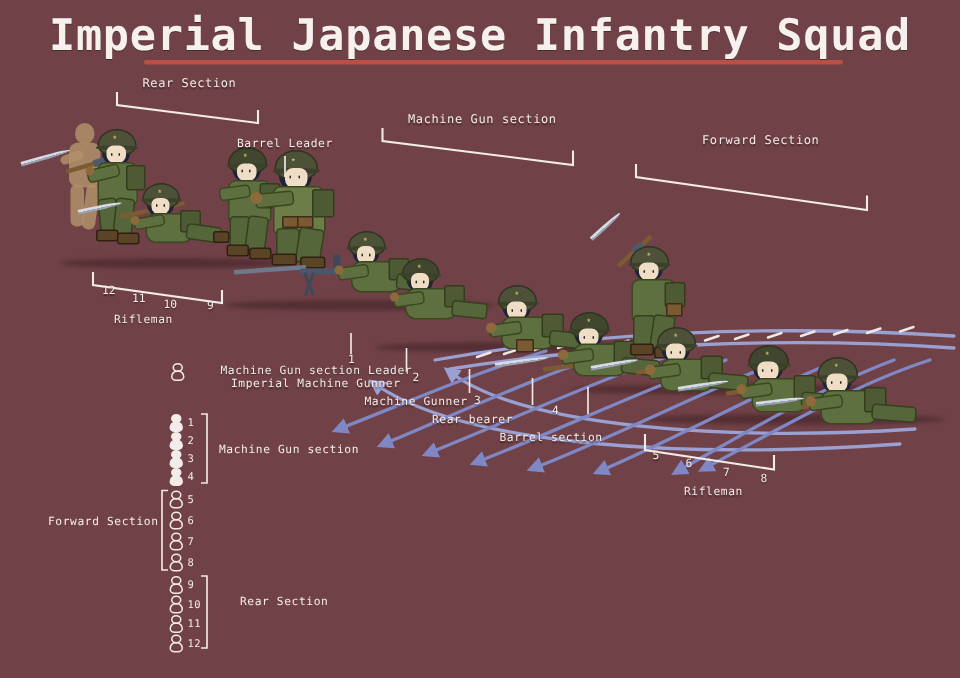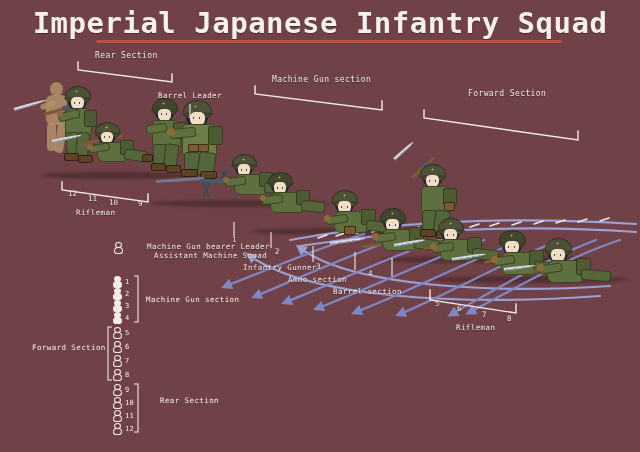--- a/index.html
+++ b/index.html
@@ -456,28 +456,28 @@
 
   <div class="abs num" style="left:435px;top:300px;">5</div>
   <div class="abs num" style="left:457px;top:305px;">6</div>
   <div class="abs num" style="left:482px;top:311px;">7</div>
   <div class="abs num" style="left:507px;top:315px;">8</div>
   <div class="abs lbl" style="left:456px;top:324px;">Rifleman</div>
 
   <div class="abs lbl" style="left:158px;top:92px;">Barrel Leader</div>
 
   <div class="abs num" style="left:232px;top:236px;">1</div>
-  <div class="abs lbl" style="left:147px;top:243px;">Machine Gun bearer Leader</div>
+  <div class="abs lbl" style="left:147px;top:243px;">Machine Gun section Leader</div>
 
   <div class="abs num" style="left:275px;top:248px;">2</div>
-  <div class="abs lbl" style="left:154px;top:252px;">Assistant Machine Squad</div>
-
-  <div class="abs lbl" style="left:243px;top:264px;">Infantry Gunner</div>
+  <div class="abs lbl" style="left:154px;top:252px;">Imperial Machine Gunner</div>
+
+  <div class="abs lbl" style="left:243px;top:264px;">Machine Gunner</div>
   <div class="abs num" style="left:316px;top:263px;">3</div>
-  <div class="abs lbl" style="left:288px;top:276px;">Ammo section</div>
+  <div class="abs lbl" style="left:288px;top:276px;">Rear bearer</div>
 
   <div class="abs num" style="left:368px;top:270px;">4</div>
   <div class="abs lbl" style="left:333px;top:288px;">Barrel section</div>
 
   <div class="abs" id="legend">
 
     <div class="abs lg-ico hollow" style="left:114px;top:242px;">
       <i></i>
         <b></b>
     </div>

